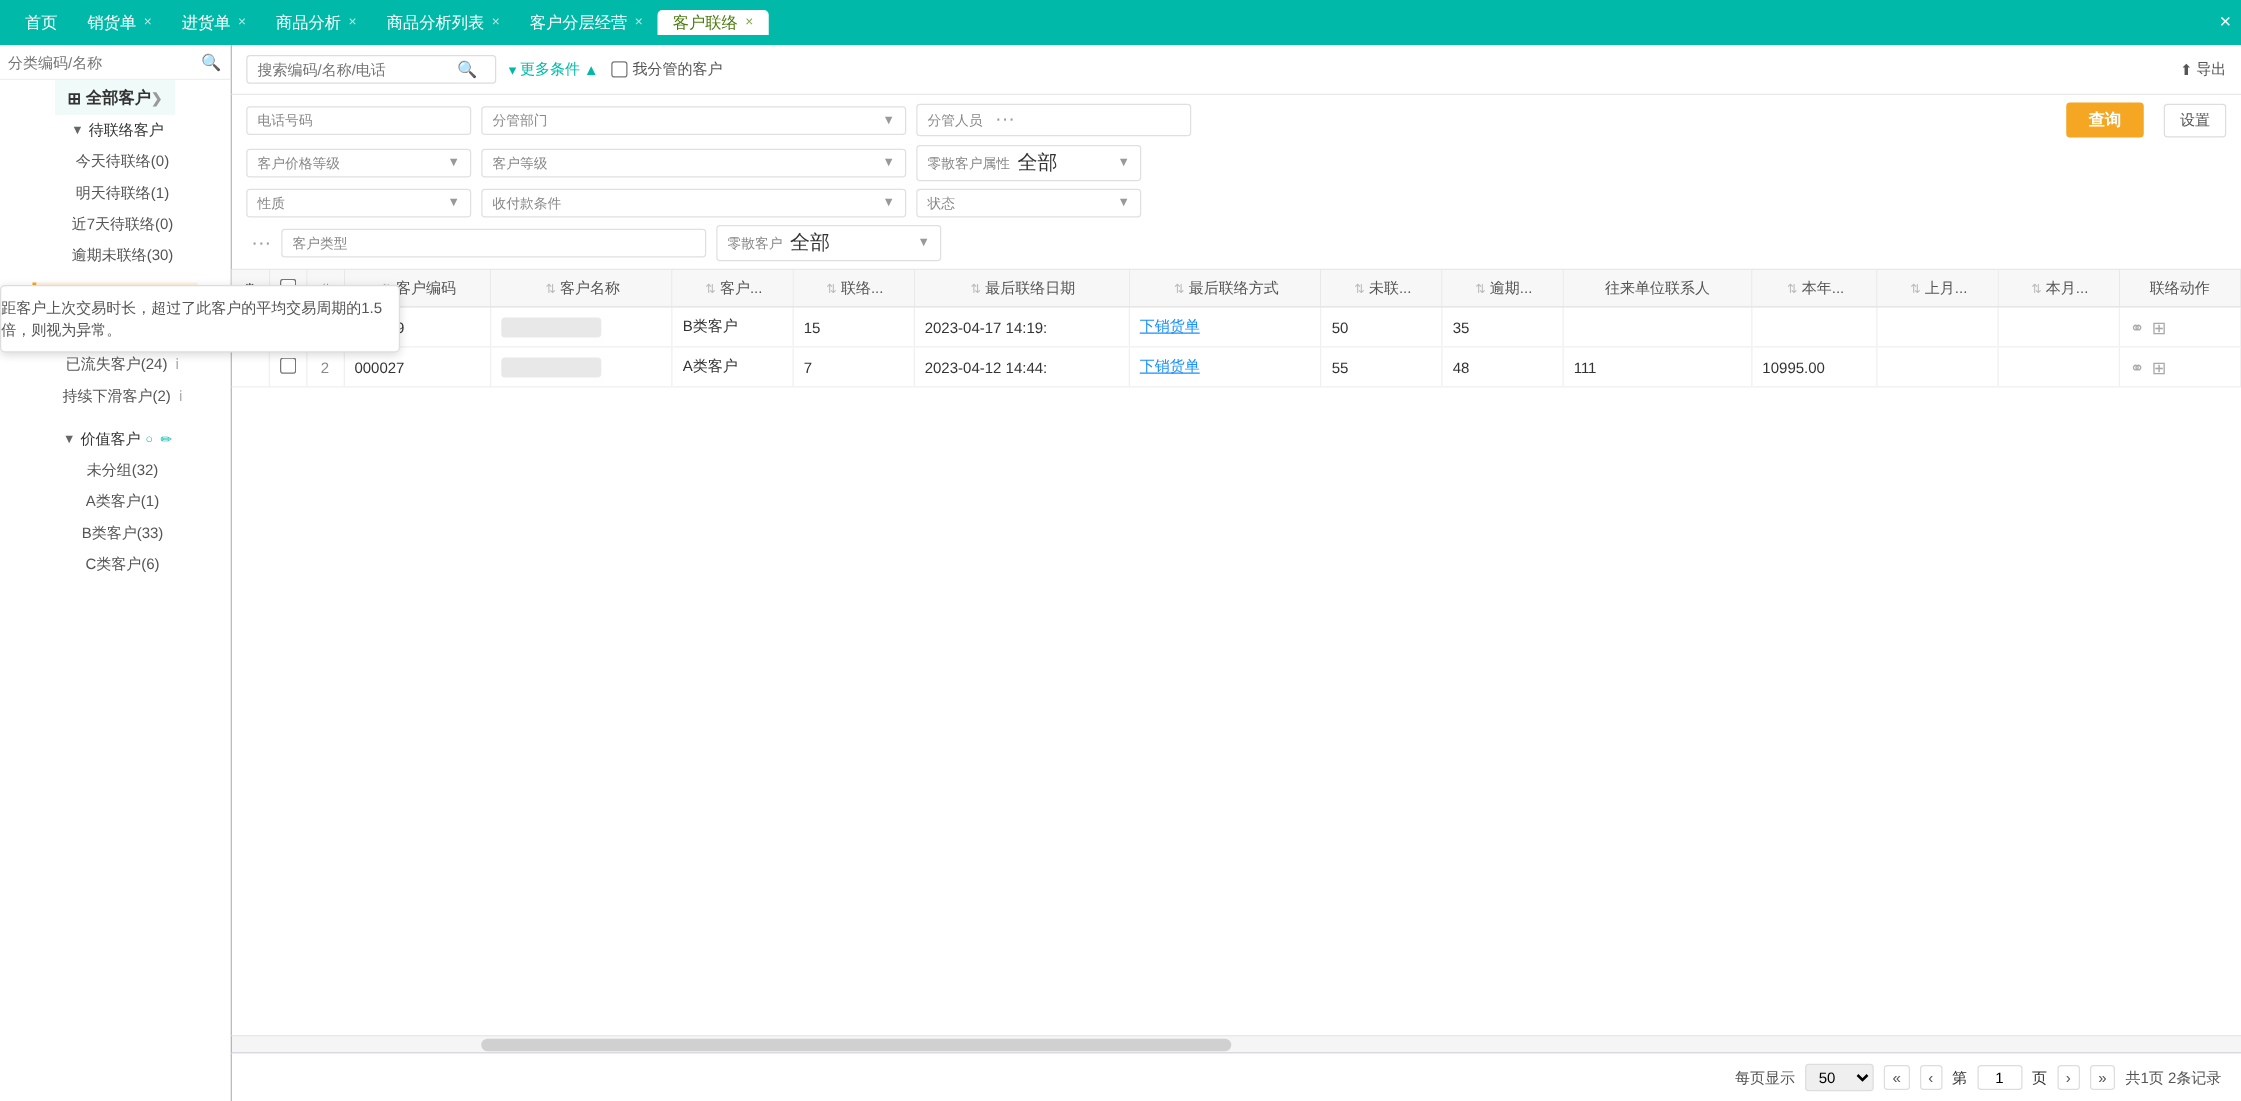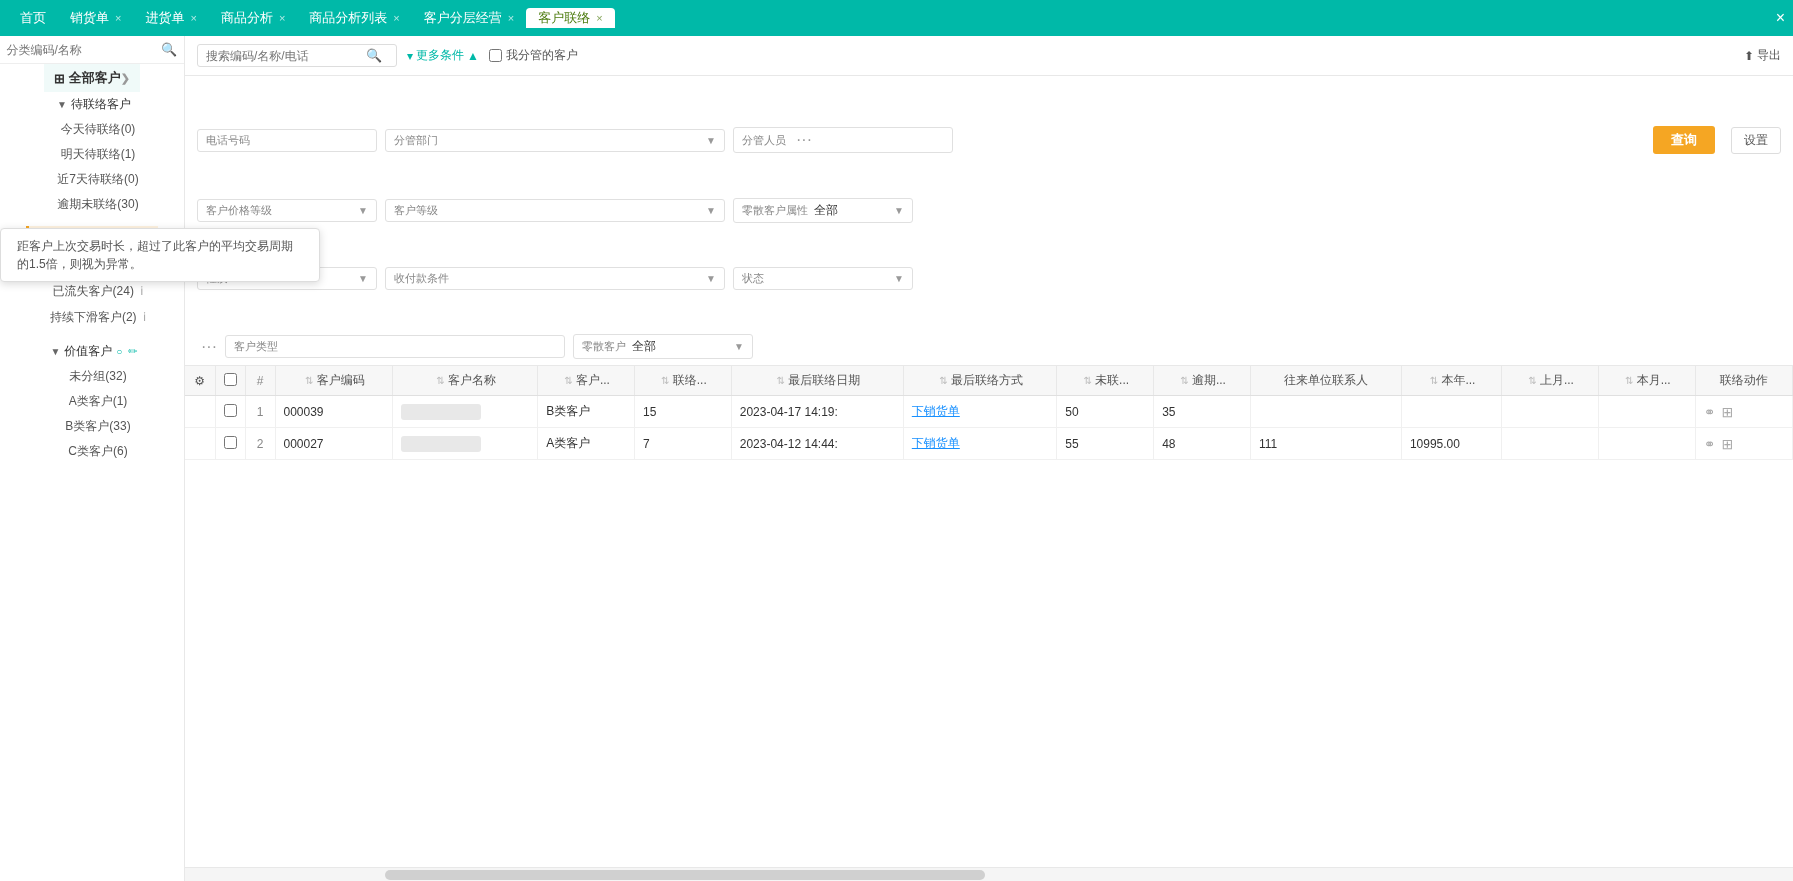--- a/index.html
+++ b/index.html
@@ -62,21 +62,21 @@
       display: flex; align-items: center; padding: 4px 10px 4px 14px;
       color: #333; font-size: 12px; cursor: pointer;
     }
     .sidebar-value-group .arrow { margin-right: 4px; font-size: 10px; color: #666; }
     .sidebar-value-group .edit-icon { margin-left: 6px; color: #00b9a8; font-size: 11px; cursor: pointer; }
 
     
     .tooltip-popup {
       position: absolute; left: 0; top: 228px;
       background: #fff; border: 1px solid #ddd; border-radius: 4px;
-      padding: 8px 16px; font-size: 12px; color: #555;
+      padding: 8px 0; font-size: 12px; color: #555;
       max-width: 320px; z-index: 100; box-shadow: 0 2px 8px rgba(0,0,0,0.15);
       line-height: 1.5;
     }
 
     
     .content-area { flex: 1; display: flex; flex-direction: column; overflow: hidden; background: #4c1d95; }
 
     
     .search-bar {
       background: #fff; padding: 8px 12px; display: flex; align-items: center;
@@ -103,32 +103,32 @@
       margin-left: auto; display: flex; align-items: center; gap: 3px;
       color: #555; cursor: pointer; font-size: 12px;
     }
 
     
     .filter-area {
       background: #fff; padding: 6px 12px; border-bottom: 1px solid #e8e8e8;
       flex-shrink: 0;
     }
     .filter-row {
-      display: flex; align-items: center; gap: 8px; margin-bottom: 6px; flex-wrap: wrap; margin-top: 44px;
+      display: flex; align-items: center; gap: 8px; margin-bottom: 6px; flex-wrap: wrap;
     }
     .filter-row:last-child { margin-bottom: 0; }
 
     .filter-item {
       display: flex; align-items: center; border: 1px solid #e0e0e0;
       border-radius: 3px; padding: 3px 8px; min-width: 180px; background: #fff;
       position: relative;
     }
     .filter-item label { color: #888; font-size: 11px; margin-right: 6px; white-space: nowrap; }
     .filter-item .dropdown-arrow { margin-left: auto; color: #999; font-size: 10px; }
-    .filter-item .filter-value { font-size: 12px; flex: 1; }
+    .filter-item .filter-value { font-size: 16px; flex: 1; }
 
     .filter-item-wide { min-width: 340px; }
     .filter-item-medium { min-width: 220px; }
     .filter-dots { color: #999; font-size: 16px; cursor: pointer; margin-left: 4px; }
 
     .query-btn {
       background: #f5a623; color: #fff; border: none; border-radius: 3px;
       padding: 5px 18px; cursor: pointer; font-size: 13px; font-weight: bold; margin-left: auto;
     }
     .settings-btn {
@@ -516,15 +516,31 @@
     </td>
   </tr>
           </tbody>
       </table>
     </div>
 
     <div class="h-scroll-bar">
       <div class="h-scroll-inner"></div>
     </div>
 
+    <div class="table-footer">
+      <span class="per-page-label">每页显示</span>
+      <select class="per-page-select">
+        <option>50</option>
+        <option>100</option>
+        <option>200</option>
+      </select>
+      <button class="pagination-btn">«</button>
+      <button class="pagination-btn">‹</button>
+      <span>第</span>
+      <input type="text" class="page-input" value="1" style="">
+      <span>页</span>
+      <button class="pagination-btn">›</button>
+      <button class="pagination-btn">»</button>
+      <span class="total-label">共1页 2条记录</span>
+    </div>
 
   </div>
 </div>
 
 </body></html>

